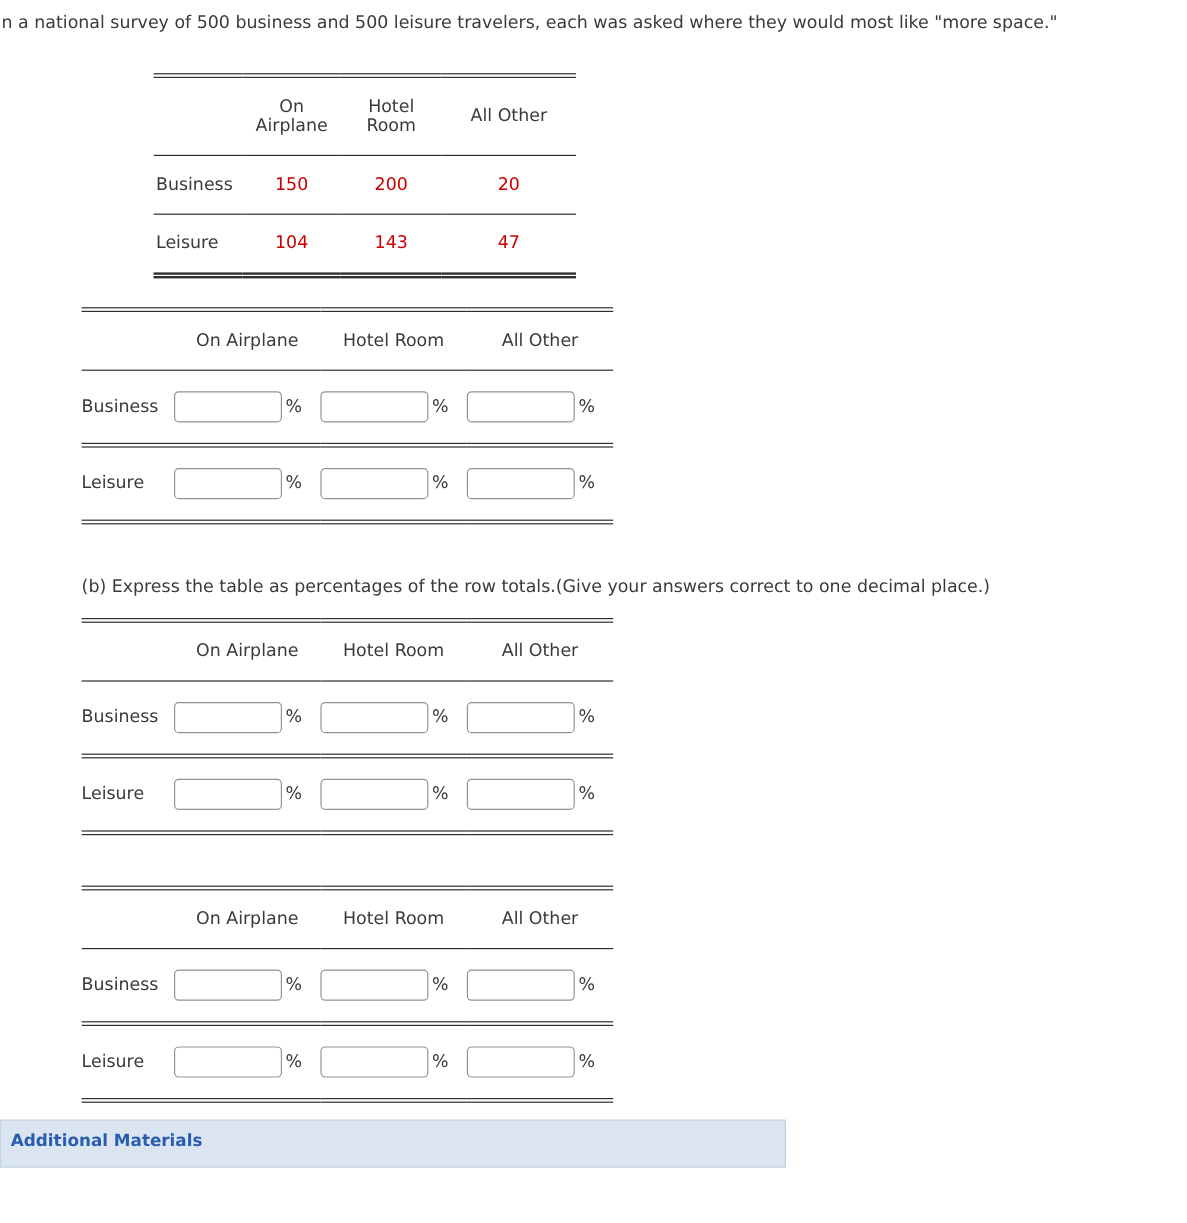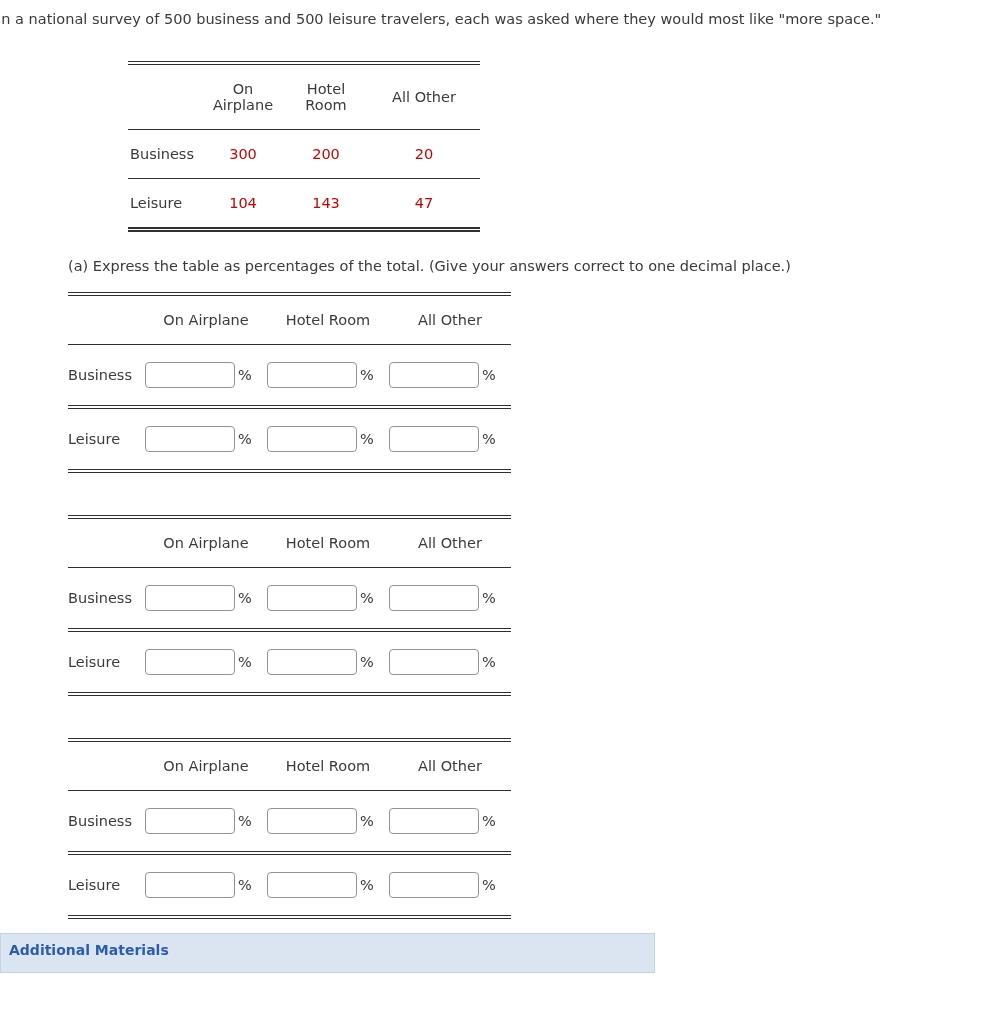--- a/index.html
+++ b/index.html
@@ -111,35 +111,34 @@
       <tr>
         <th class="rowlabel"></th>
         <th class="c1">On Airplane</th>
         <th class="c2">Hotel Room</th>
         <th class="c3">All Other</th>
       </tr>
     </thead>
     <tbody>
       <tr class="sep">
         <td class="rowlabel">Business</td>
-        <td class="val c1">300</td>
+        <td class="val c1">150</td>
         <td class="val c2">200</td>
         <td class="val c3">20</td>
       </tr>
       <tr>
         <td class="rowlabel">Leisure</td>
         <td class="val c1">104</td>
         <td class="val c2">143</td>
         <td class="val c3">47</td>
       </tr>
     </tbody>
   </table>
 
   <section class="part part-first">
-    <p class="prompt">(a) Express the table as percentages of the total. (Give your answers correct to one decimal place.)</p>
     <table class="answer-table">
       <thead>
         <tr>
           <th class="rowlabel"></th>
           <th class="acol">On Airplane</th>
           <th class="acol">Hotel Room</th>
           <th class="acol">All Other</th>
         </tr>
       </thead>
       <tbody>
@@ -165,20 +164,21 @@
           </td>
           <td class="acol">
             <input class="ans" type="text" value="" style=""><span class="pct">%</span>
           </td>
         </tr>
       </tbody>
     </table>
   </section>
 
   <section class="part part-next">
+    <p class="prompt">(b) Express the table as percentages of the row totals.(Give your answers correct to one decimal place.)</p>
     <table class="answer-table">
       <thead>
         <tr>
           <th class="rowlabel"></th>
           <th class="acol">On Airplane</th>
           <th class="acol">Hotel Room</th>
           <th class="acol">All Other</th>
         </tr>
       </thead>
       <tbody>

